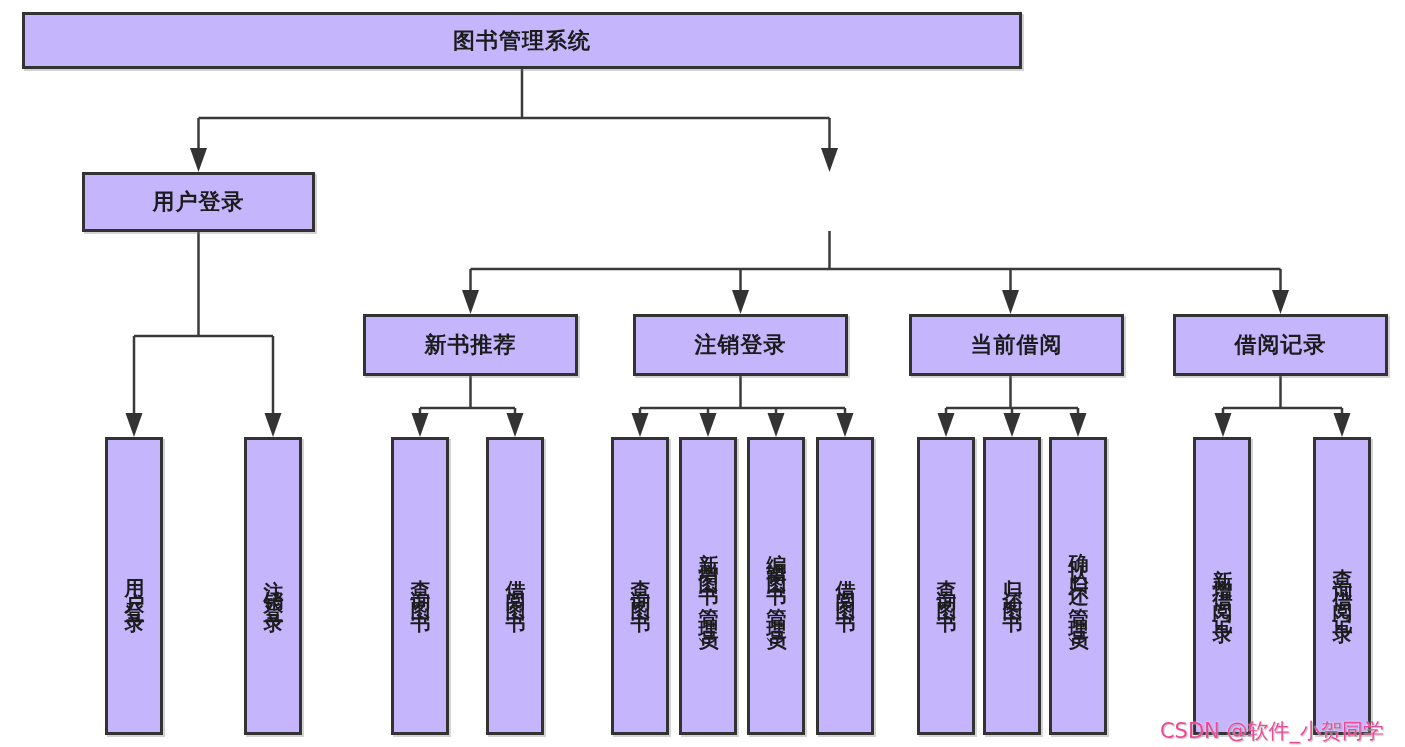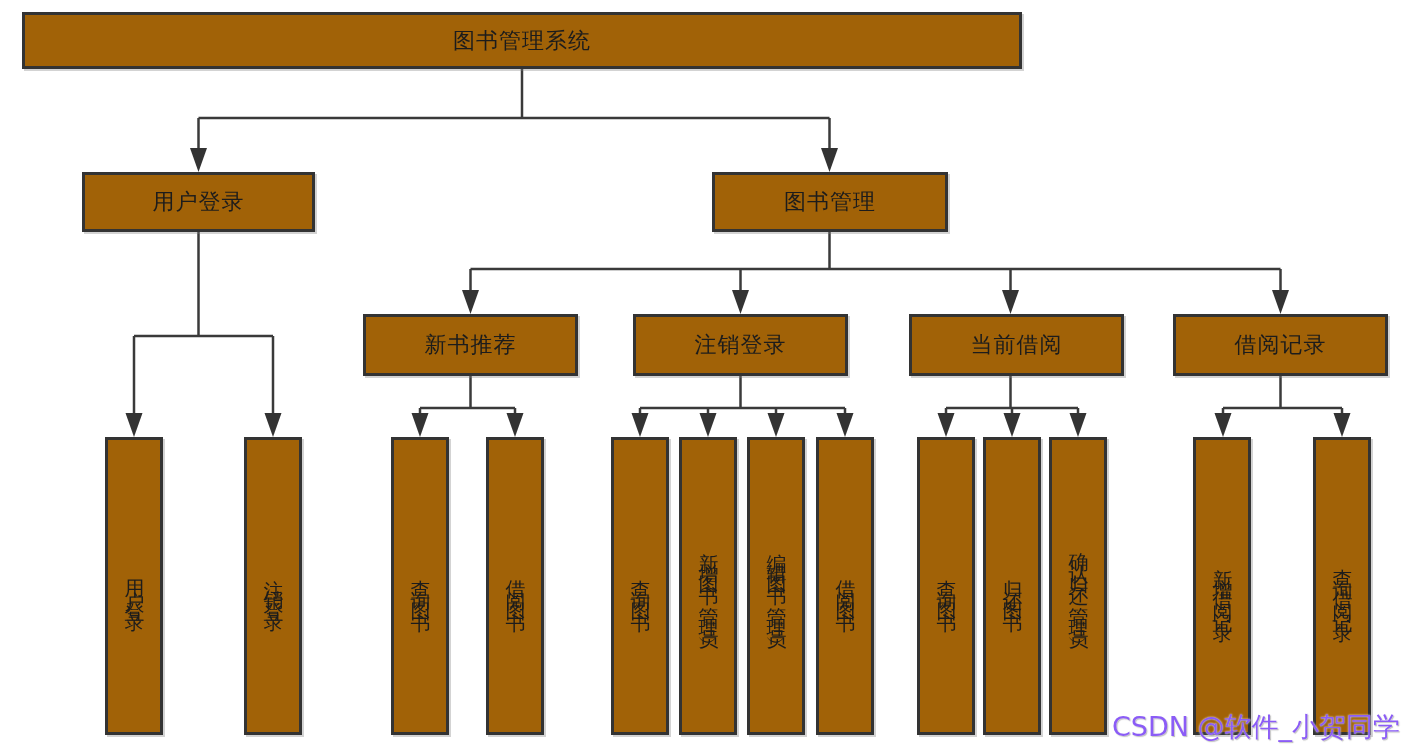--- a/index.html
+++ b/index.html
@@ -18,49 +18,50 @@
   }
   #connectors {
     position: absolute;
     left: 0;
     top: 0;
     z-index: 0;
   }
   .node {
     position: absolute;
     box-sizing: border-box;
-    background: #a16207;
+    background: #c4b5fd;
     border: 3px solid #333333;
     box-shadow: 2px 2px 0 rgba(130,130,130,0.35);
     z-index: 1;
+    font-weight: bold;
   }
   .hbox {
     display: flex;
     align-items: center;
     justify-content: center;
     font-size: 22px;
     letter-spacing: 1px;
     white-space: nowrap;
   }
   .vbox {
     width: 58px;
     height: 298px;
     writing-mode: vertical-rl;
     text-align: center;
     line-height: 50px;
     font-size: 20px;
     letter-spacing: 11px;
   }
   #watermark {
     position: absolute;
-    right: 5px;
+    right: 21px;
     bottom: 2px;
     z-index: 3;
-    font-size: 27px;
-    color: #8b5cf6;
+    font-size: 21px;
+    color: #ec4899;
     text-shadow: 0 0 2px #ffffff, 1px 1px 1px rgba(80,80,80,0.45);
     white-space: nowrap;
   }
 </style>
 </head>
 <body>
 
 <div id="canvas">
 
   <svg id="connectors" width="1405" height="747" viewBox="0 0 1405 747">
@@ -125,21 +126,20 @@
       <polygon points="1003.5,413 1020.5,413 1012,437"></polygon>
       <polygon points="1069.5,413 1086.5,413 1078,437"></polygon>
       <polygon points="1214.5,413 1231.5,413 1223,437"></polygon>
       <polygon points="1333.5,413 1350.5,413 1342,437"></polygon>
     </g>
   </svg>
 
   <div class="node hbox" style="left:22px; top:12px; width:1000px; height:57px;">图书管理系统</div>
 
   <div class="node hbox" style="left:82px; top:172px; width:233px; height:60px;">用户登录</div>
-  <div class="node hbox" style="left:712px; top:172px; width:236px; height:60px;">图书管理</div>
 
   <div class="node hbox" style="left:363px; top:314px; width:215px; height:62px;text-align:center;">新书推荐</div>
   <div class="node hbox" style="left:633px; top:314px; width:215px; height:62px;">注销登录</div>
   <div class="node hbox" style="left:903px; top:314px; width:215px; height:62px;margin-left:6px;">当前借阅</div>
   <div class="node hbox" style="left:1173px; top:314px; width:215px; height:62px;text-align:center;">借阅记录</div>
 
   <div class="node vbox" style="left:105px; top:437px;">用户登录</div>
   <div class="node vbox" style="left:244px; top:437px;">注销登录</div>
 
   <div class="node vbox" style="left:391px; top:437px;">查询图书</div>

